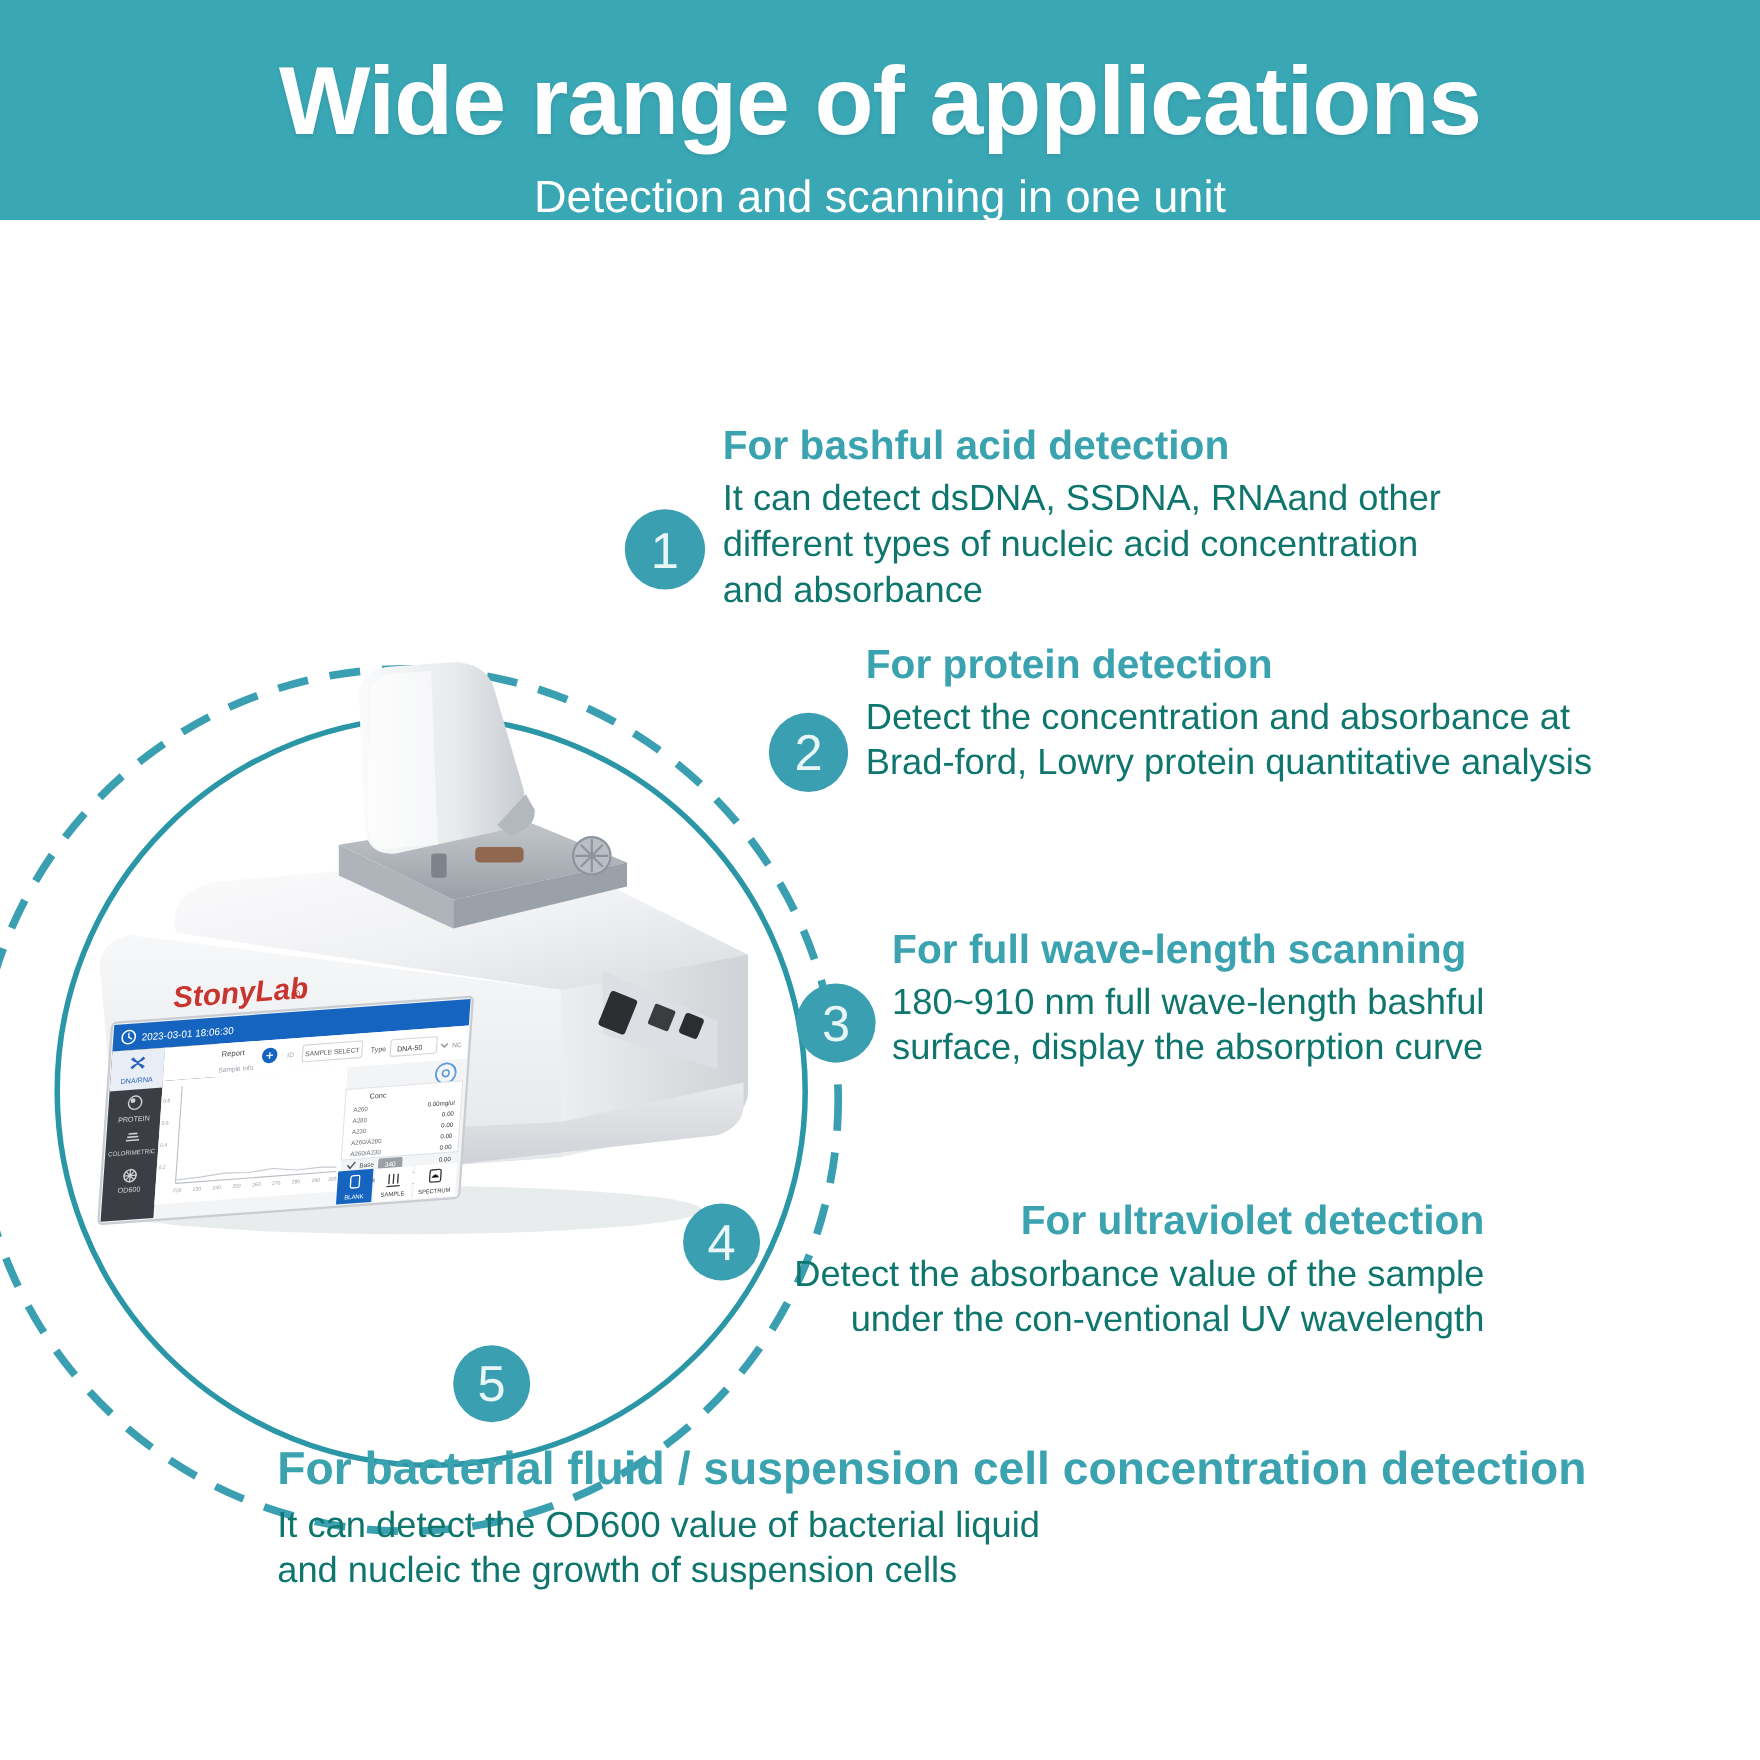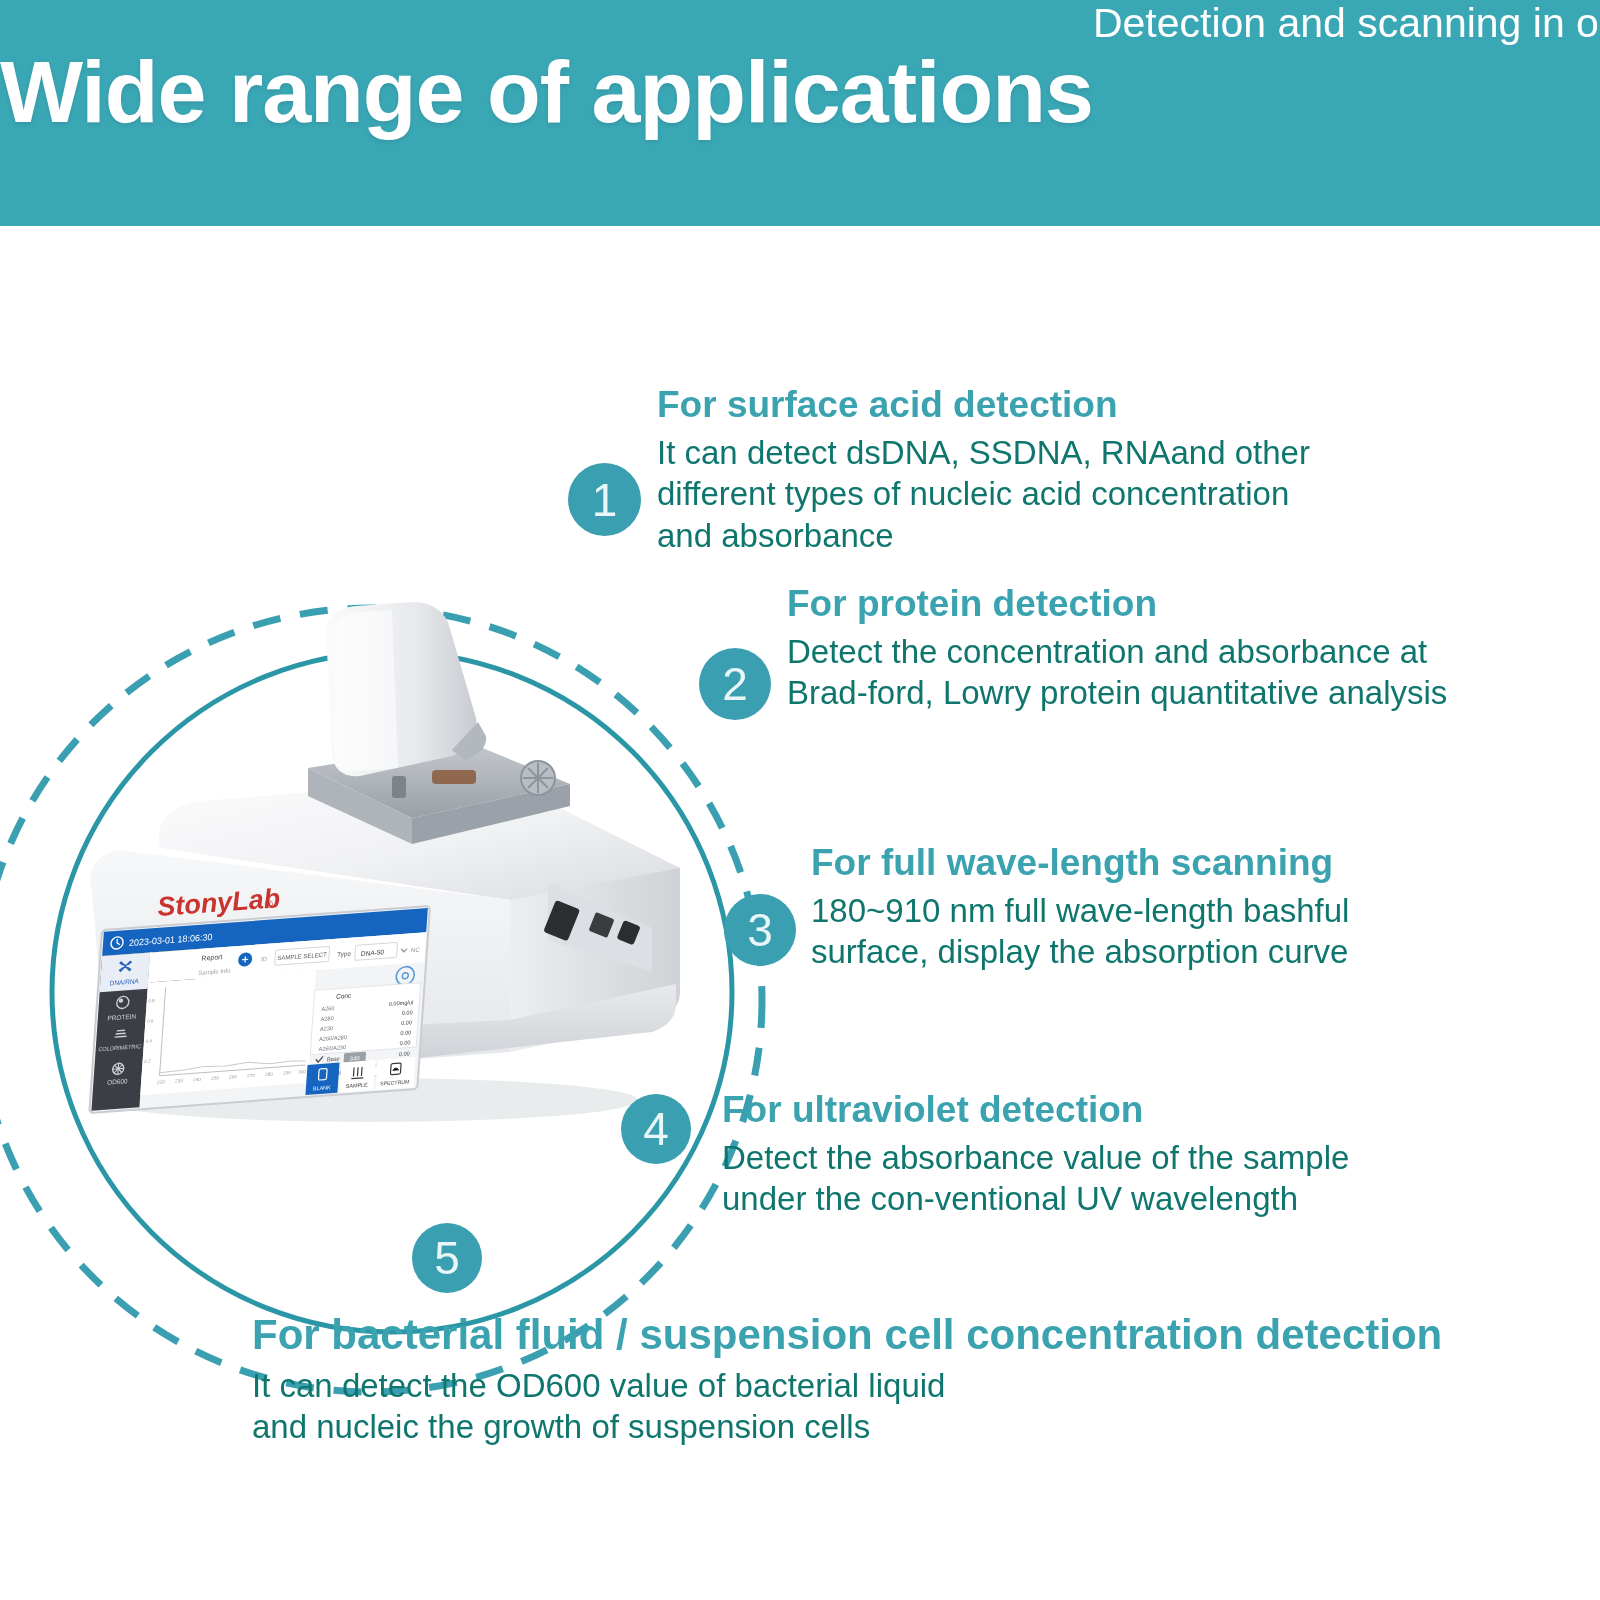--- a/index.html
+++ b/index.html
@@ -6,23 +6,23 @@
   html, body { width:1600px; height:1600px; }
   body {
     background:#ffffff;
     font-family:"Liberation Sans", sans-serif;
     position:relative;
     overflow:hidden;
   }
 
   
   .header {
-    position:absolute; left:0; top:0; width:1600px; height:226px;
+    position:absolute; left:0; top:0; width:1600px; height:200px;
     background:#3aa7b5;
-    display:flex; flex-direction:row; align-items:flex-start;
+    display:flex; flex-direction:column; align-items:center;
   }
   .header-title {
     margin-top:46px;
     font-size:88px;
     font-weight:bold;
     color:#ffffff;
     letter-spacing:-1px;
     line-height:1.05;
     text-shadow:0 2px 4px rgba(0,0,0,.10);
     white-space:nowrap;
@@ -74,21 +74,21 @@
     color:#0f766e;
     font-size:33px;
     line-height:1.26;
     margin-top:5px;
   }
   .block .body span { display:block; white-space:nowrap; }
 
   .blk1 { left:657px; top:383px; }
   .blk2 { left:787px; top:582px; }
   .blk3 { left:811px; top:841px; }
-  .blk4 { left:722px; top:1088px; }
+  .blk4 { left:722px; top:1088px;text-align:right; }
   .blk5 { left:252px; top:1310px; }
   .blk5 .head { font-size:42px; }
   .blk5 .body { }
 
   
   .device { position:absolute; left:40px; top:600px; width:680px; height:530px; z-index:4; }
   .device svg { display:block; }
   .dev-screen-txt { font-family:"Liberation Sans", sans-serif; }
 </style>
 </head>
@@ -287,21 +287,21 @@
   <span>3</span>
 </div>
 <div class="badge b4">
   <span>4</span>
 </div>
 <div class="badge b5">
   <span>5</span>
 </div>
 
 <div class="block blk1">
-  <div class="head">For surface acid detection</div>
+  <div class="head">For bashful acid detection</div>
   <div class="body">
     <span>It can detect dsDNA, SSDNA, RNAand other</span>
     <span>different types of nucleic acid concentration</span>
     <span>and absorbance</span>
   </div>
 </div>
 
 <div class="block blk2">
   <div class="head">For protein detection</div>
   <div class="body">

